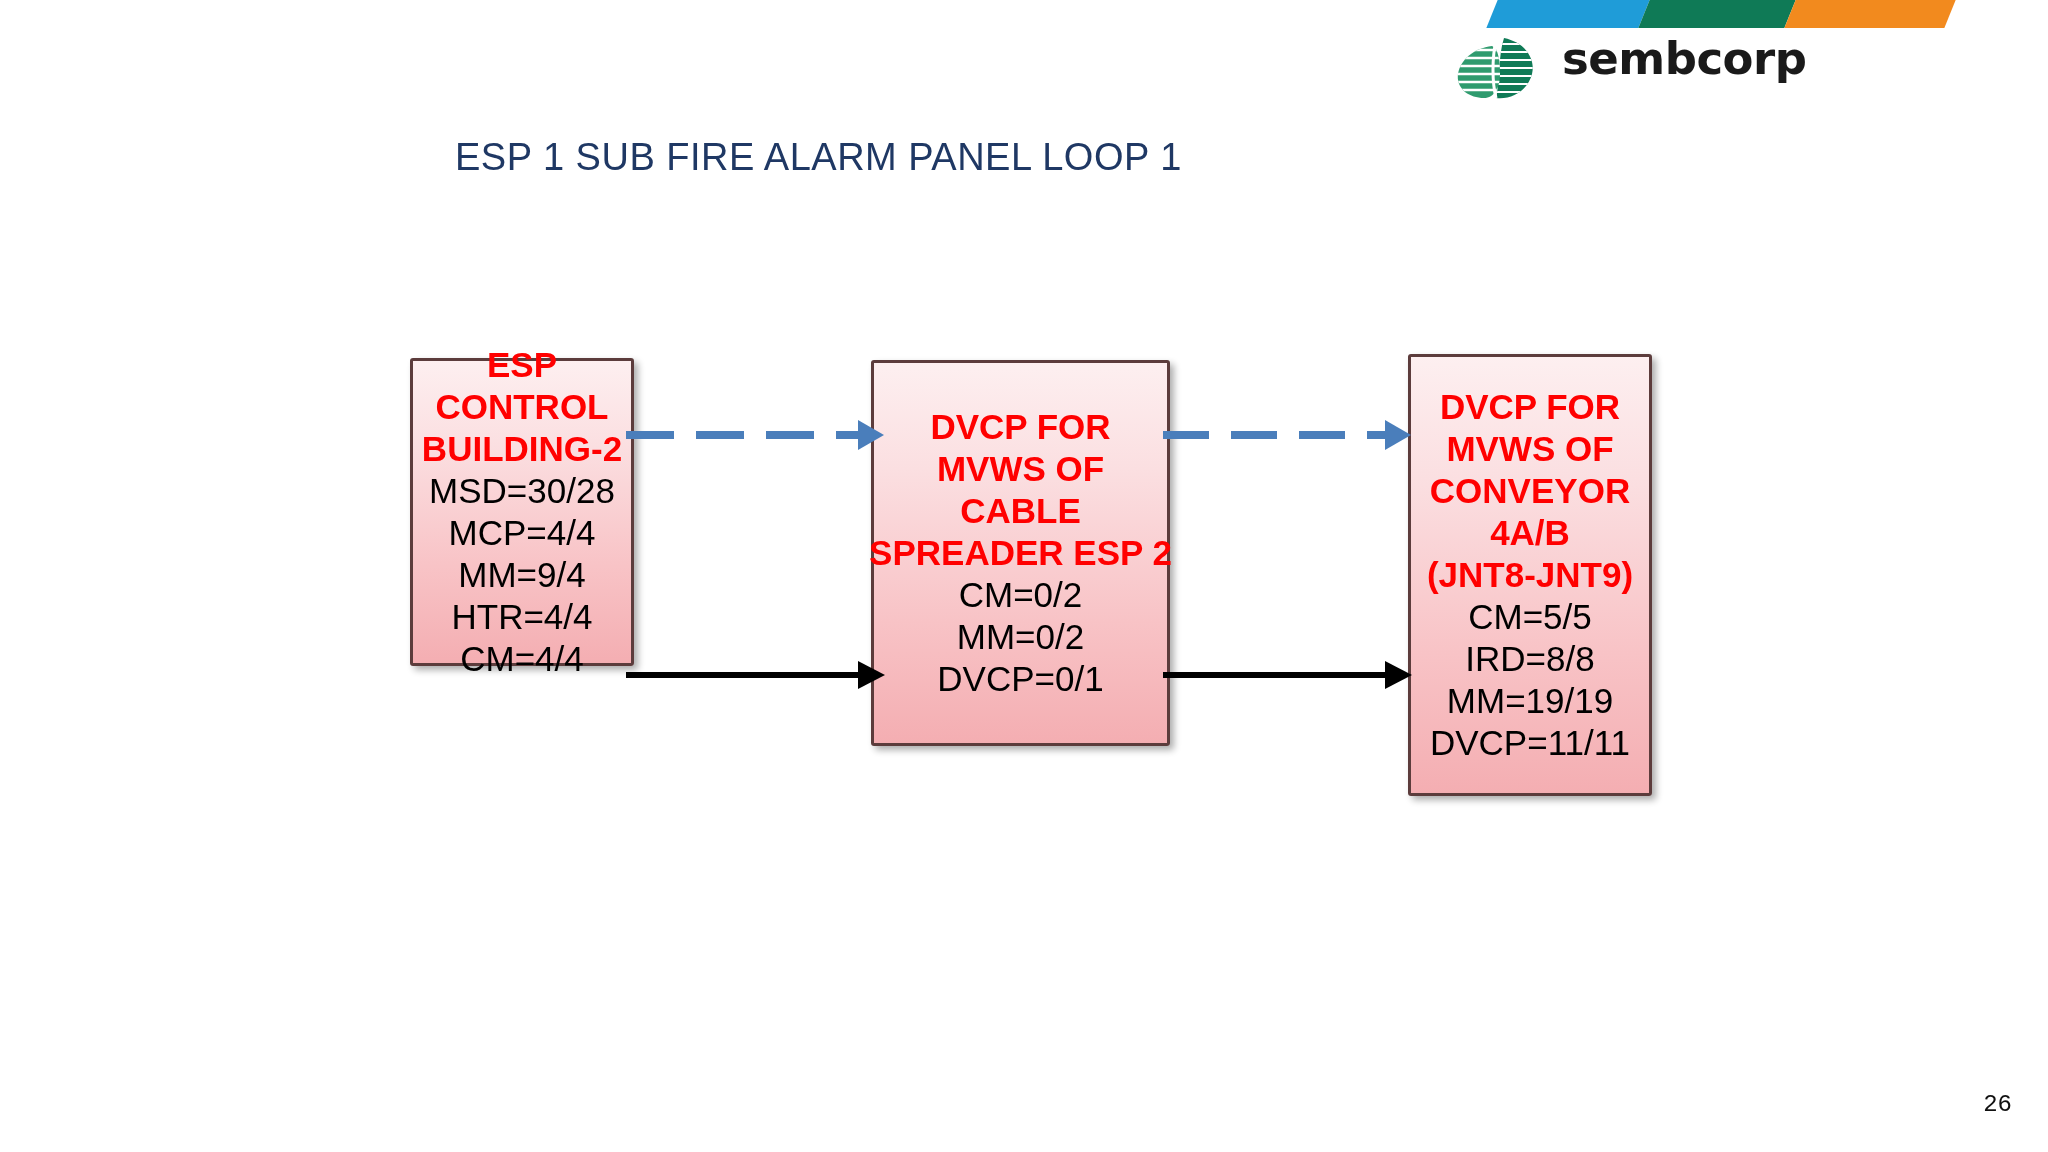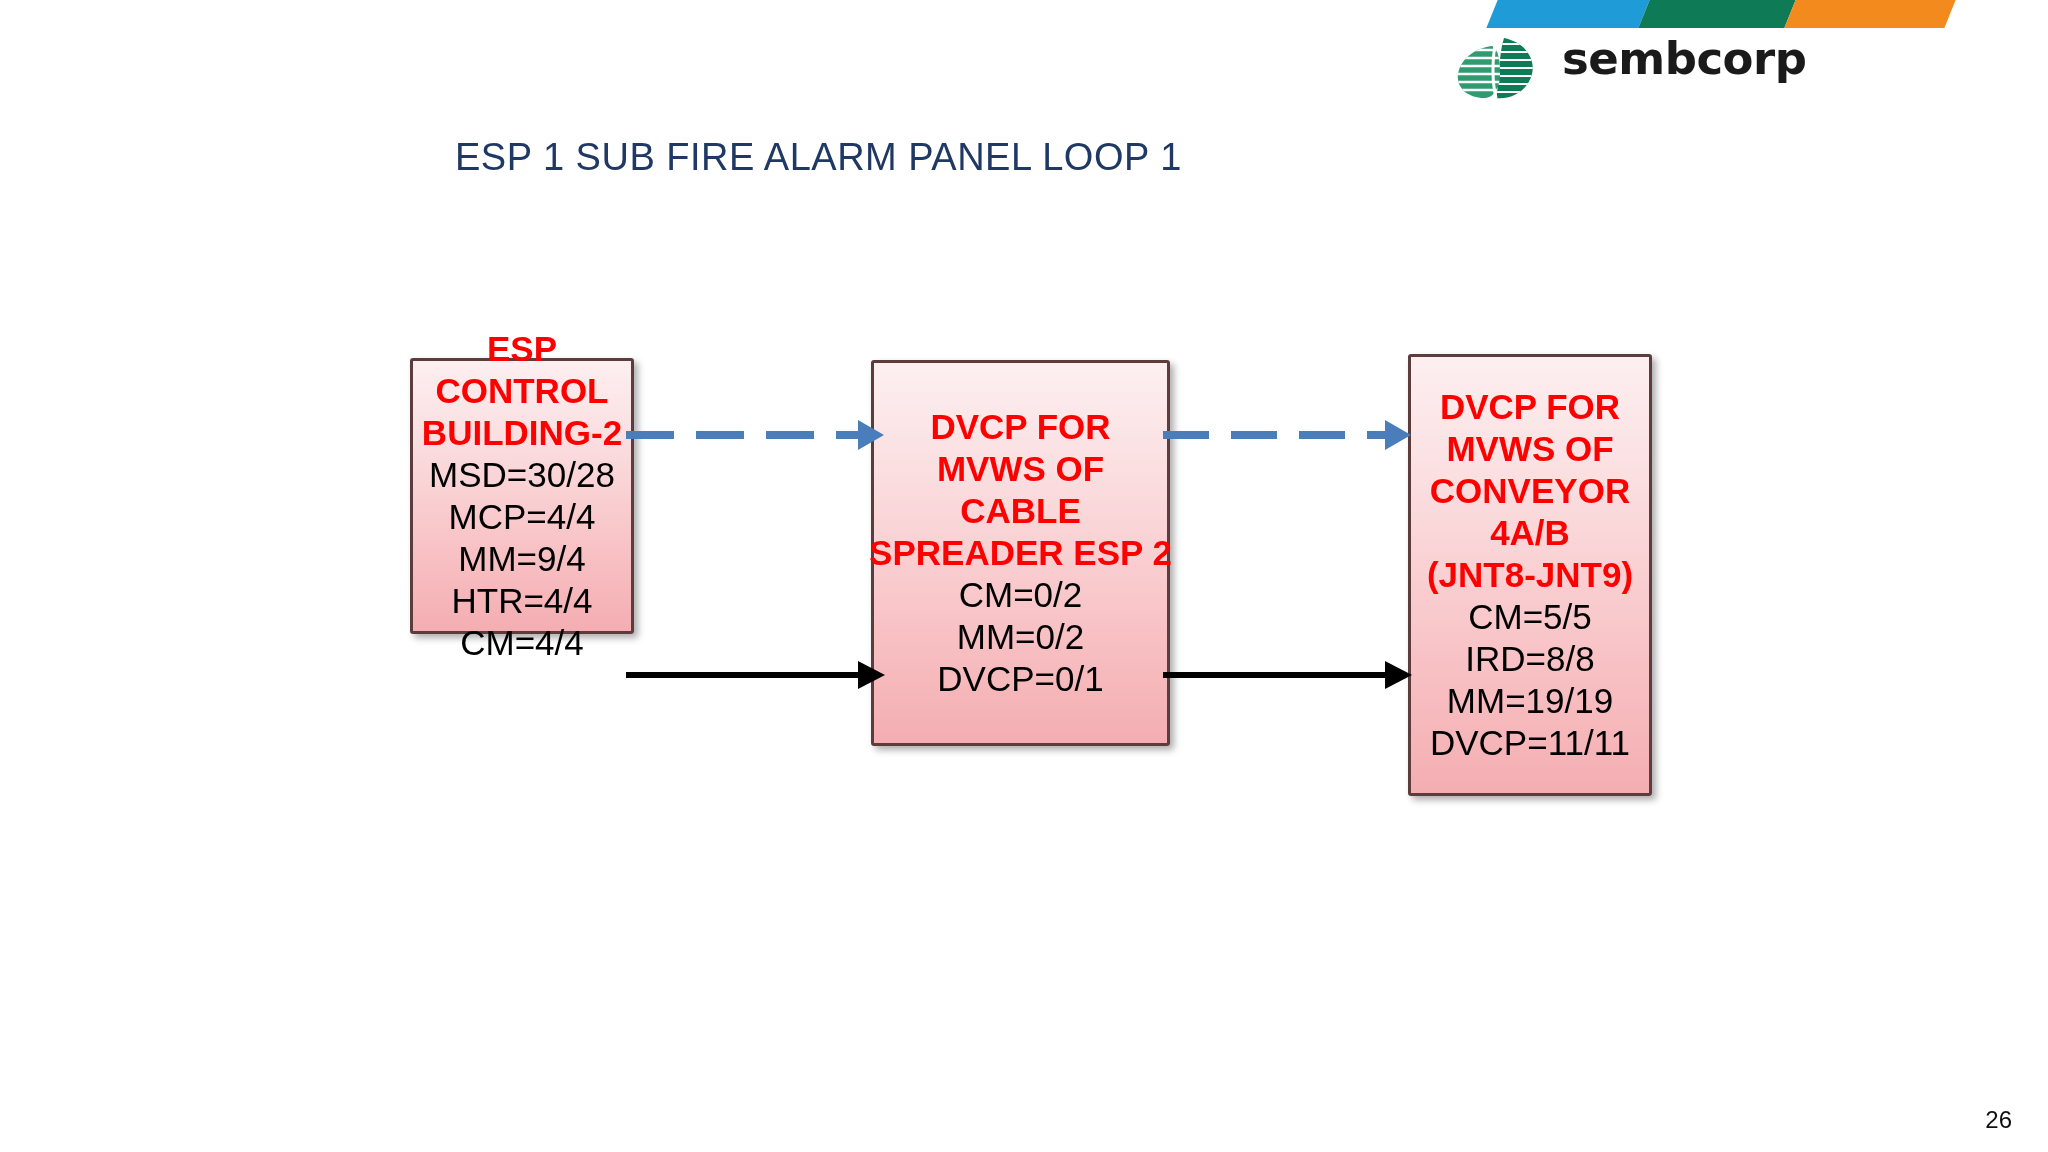--- a/index.html
+++ b/index.html
@@ -94,36 +94,36 @@
   }
   .node-box .ttl {
     color: #ff0000;
     font-weight: 700;
   }
   .node-box .val {
     color: #000000;
     font-weight: 400;
   }
 
-  #box-1 { left: 410px;  top: 358px; width: 224px; height: 276px; font-size: 35px; }
+  #box-1 { left: 410px;  top: 358px; width: 224px; height: 308px; font-size: 35px; }
   #box-2 { left: 871px;  top: 360px; width: 299px; height: 386px; font-size: 35px; }
   #box-3 { left: 1408px; top: 354px; width: 244px; height: 442px; font-size: 35px; }
 
   
   .connector {
     position: absolute;
     pointer-events: none;
   }
 
   
   #page-number {
     position: absolute;
     right: 36px;
-    bottom: 18px;
-    font-family: Liberation Sans, sans-serif;
+    bottom: 34px;
+    font-family: Liberation Mono, monospace;
     font-size: 24px;
     color: #111111;
     margin-left: 18px;
   }
 </style>
 </head>
 <body>
 
 <div id="brand-banner">
   <div class="stripe blue" style="background:#1f9cd8"></div>

